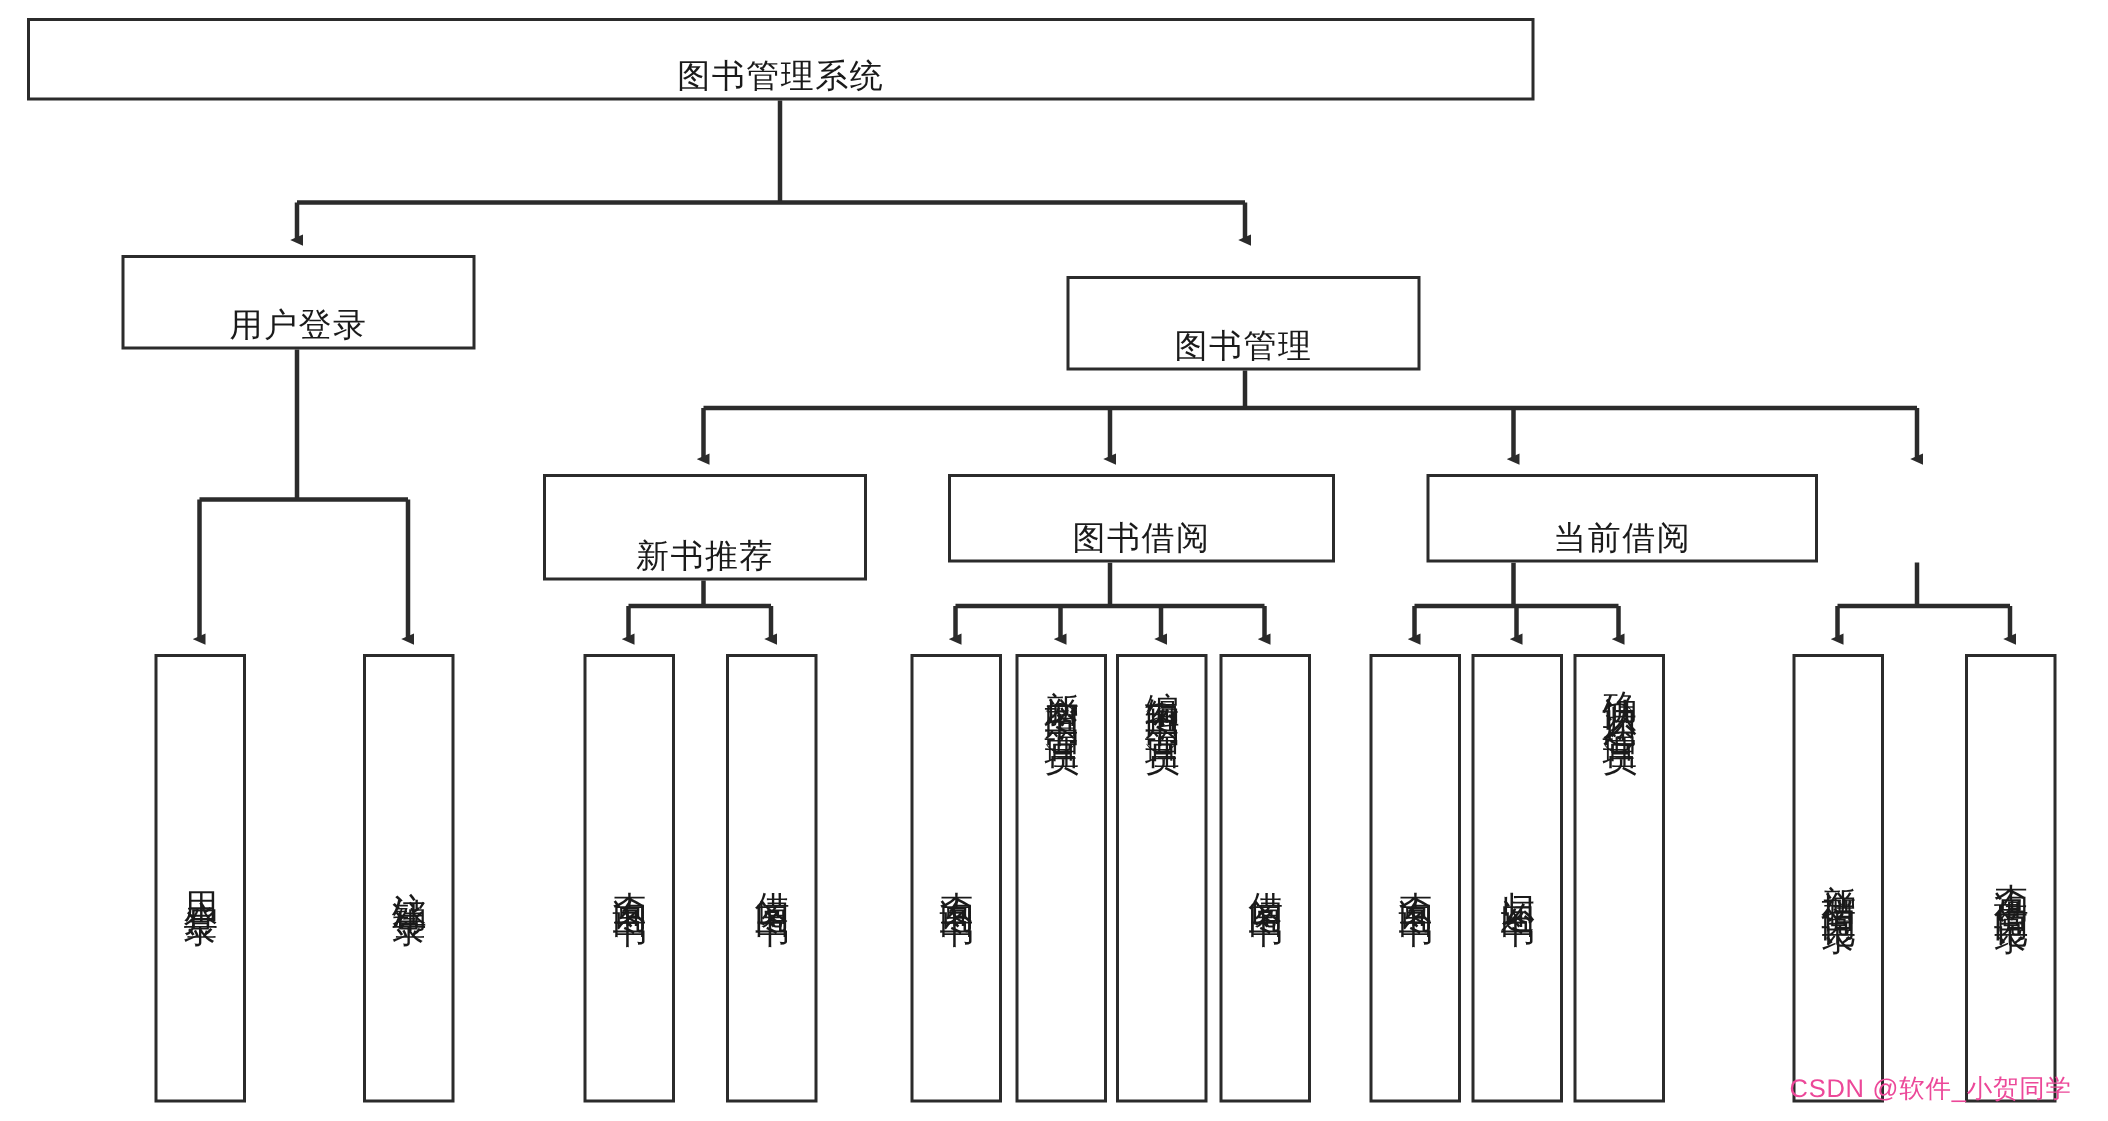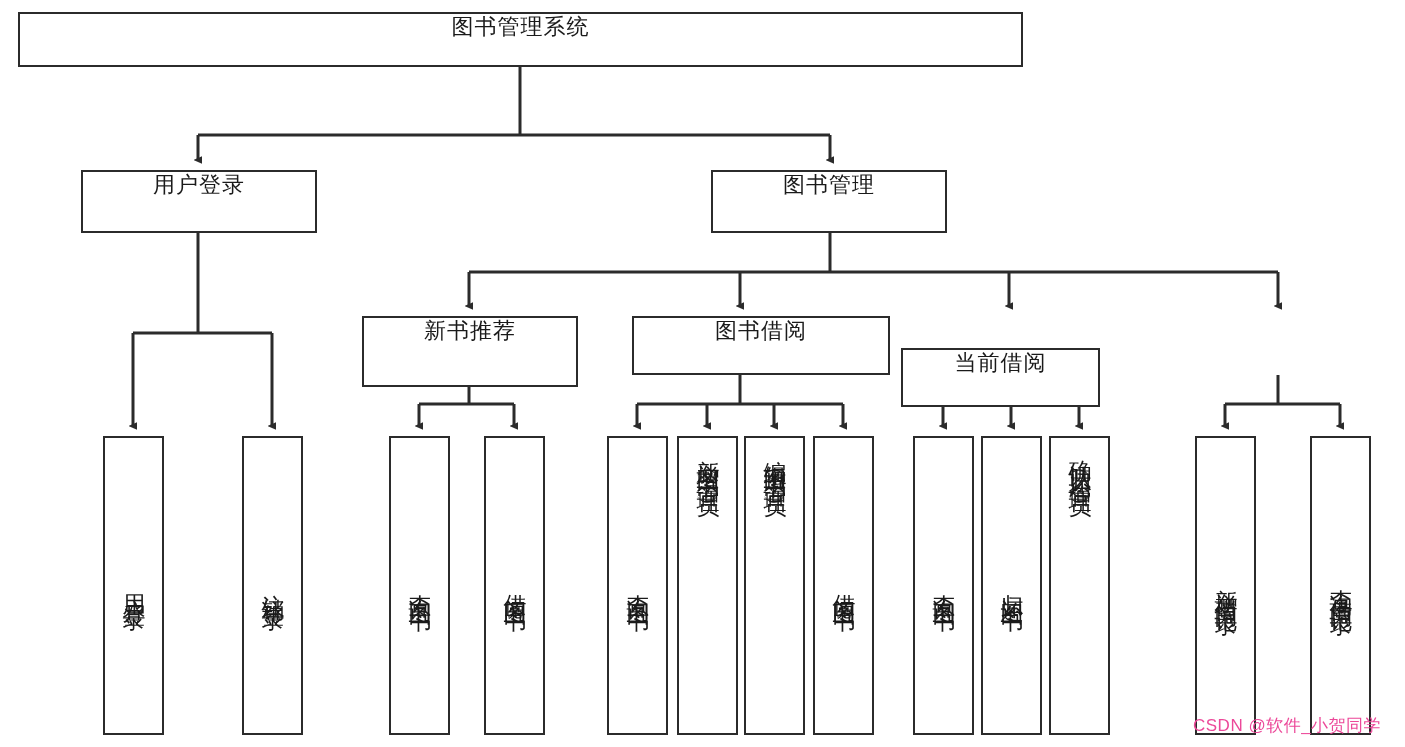--- a/index.html
+++ b/index.html
@@ -23,21 +23,21 @@
     top: 0;
     width: 1405px;
     height: 747px;
   }
   .node-box {
     position: absolute;
     box-sizing: border-box;
     border: 2.5px solid #2b2b2b;
     background: #ffffff;
     display: flex;
-    align-items: flex-start;
+    align-items: flex-end;
     justify-content: center;
     color: #1a1a1a;
   }
   .node-label {
     display: block;
     text-align: center;
     line-height: 1.22;
     white-space: pre-line;
   }
   
@@ -141,31 +141,31 @@
     </g>
   </svg>
 
   <div class="node-box horiz" style="left:18px; top:12px; width:1005px; height:55px;">
     <span class="node-label">图书管理系统</span>
   </div>
 
   <div class="node-box horiz" style="left:81px; top:170px; width:236px; height:63px;">
     <span class="node-label">用户登录</span>
   </div>
-  <div class="node-box horiz" style="left:711px; top:170px; width:236px; height:63px;">
+  <div class="node-box horiz" style="left:711px; top:184px; width:236px; height:63px;">
     <span class="node-label">图书管理</span>
   </div>
 
   <div class="node-box horiz" style="left:362px; top:316px; width:216px; height:71px;">
     <span class="node-label">新书推荐</span>
   </div>
   <div class="node-box horiz" style="left:632px; top:316px; width:258px; height:59px;">
     <span class="node-label">图书借阅</span>
   </div>
-  <div class="node-box horiz" style="left:901px; top:316px; width:199px; height:59px;margin-top:32px;">
+  <div class="node-box horiz" style="left:951px; top:316px; width:261px; height:59px;">
     <span class="node-label">当前借阅</span>
   </div>
 
   <div class="node-box vert center-text" style="left:103px; top:436px; width:61px; height:299px;">
     <span class="node-label">用户登录</span>
   </div>
   <div class="node-box vert center-text" style="left:242px; top:436px; width:61px; height:299px;">
     <span class="node-label">注销登录</span>
   </div>
 

